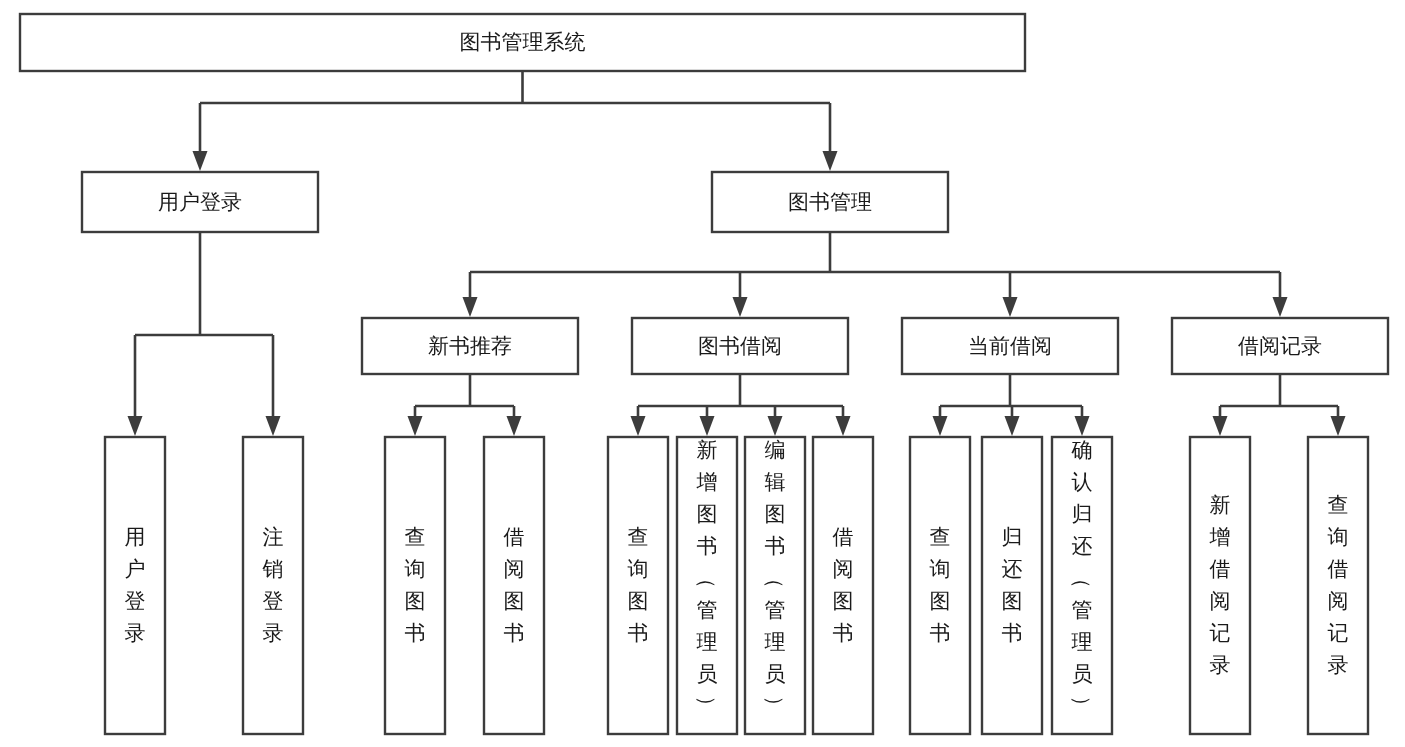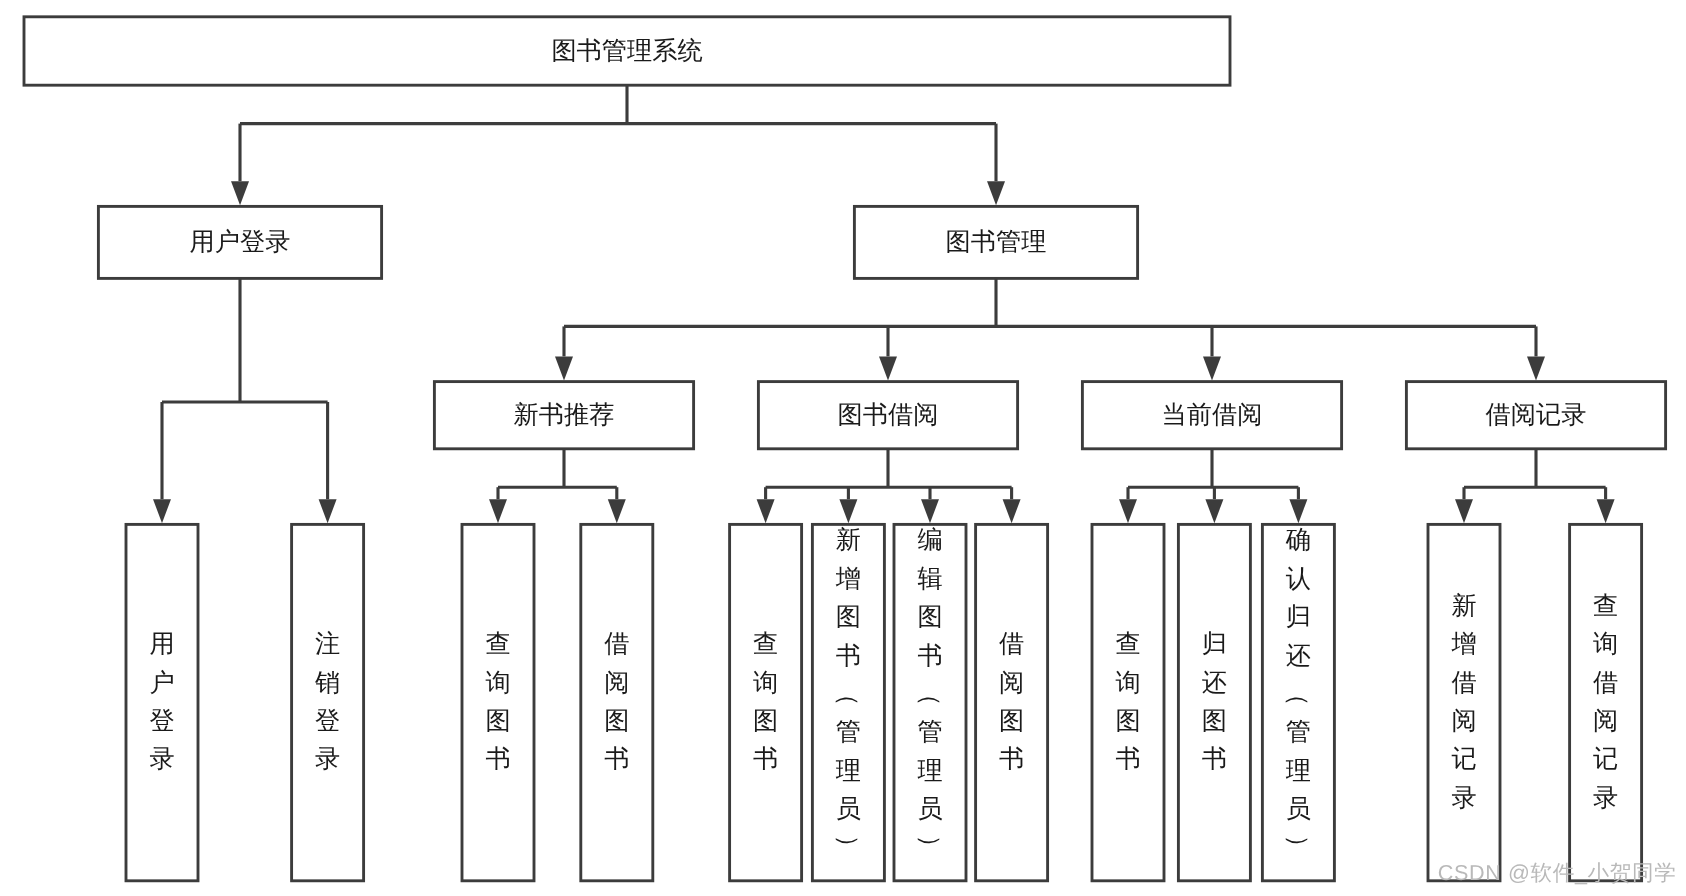--- a/index.html
+++ b/index.html
@@ -274,14 +274,13 @@
           <rect class="node-box" x="1308" y="437" width="60" height="297"></rect>
           <text class="node-label-vertical" x="1338" y="511.5">查</text>
           <text class="node-label-vertical" x="1338" y="543.5">询</text>
           <text class="node-label-vertical" x="1338" y="575.5">借</text>
           <text class="node-label-vertical" x="1338" y="607.5">阅</text>
           <text class="node-label-vertical" x="1338" y="639.5">记</text>
           <text class="node-label-vertical" x="1338" y="671.5">录</text>
         </g>
       </g>
   </svg>
-  <div class="watermark">CSDN @软件_小贺同学</div>
 </div>
 
 </body></html>

